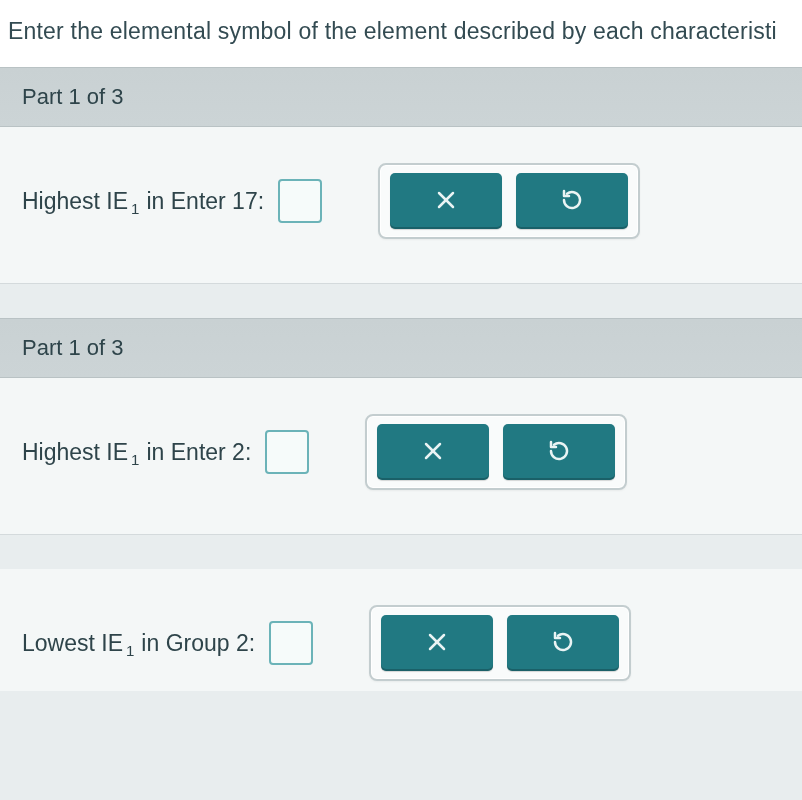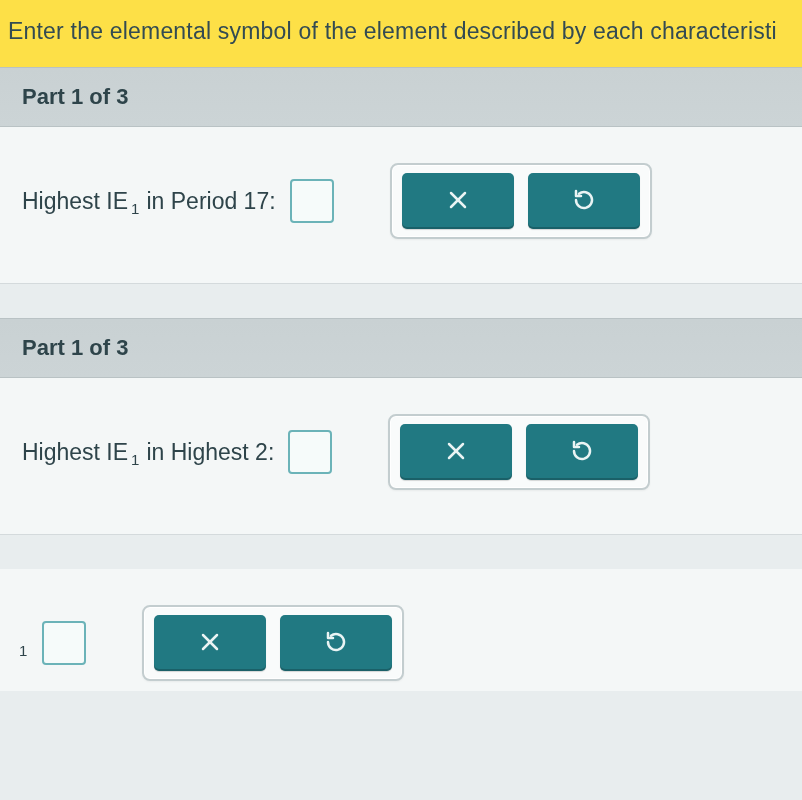--- a/index.html
+++ b/index.html
@@ -8,34 +8,33 @@
     background: #e8edee;
     width: 802px;
     height: 800px;
     overflow: hidden;
     color: #2a3f45;
   }
   .instruction {
     padding: 18px 8px 22px 8px;
     font-size: 23px;
     color: #334b52;
-    background: #fde047;
+    background: #ffffff;
     letter-spacing: 0.2px;
   }
   .part-block {
     margin-bottom: 34px;
   }
   .part-header {
     background: linear-gradient(#c9d1d3, #ccd4d6);
     padding: 16px 22px;
     font-size: 22px;
     color: #2e444a;
     border-top: 1px solid #b9c2c4;
     border-bottom: 1px solid #b9c2c4;
-    font-weight: bold;
   }
   .part-body {
     background: #f4f7f7;
     padding: 36px 22px 44px 22px;
     display: flex;
     align-items: center;
     gap: 10px;
     border-bottom: 1px solid #d4dadc;
   }
   .prompt-line {
@@ -92,21 +91,21 @@
 <body>
 
 <div class="instruction">Enter the elemental symbol of the element described by each characteristi</div>
 
 <div class="part-block">
   <div class="part-header">Part 1 of 3</div>
   <div class="part-body">
     <div class="prompt-line">
       <span>Highest IE</span>
         <span class="subscript">1</span>
-        <span> in Period 17:</span>
+        <span> in Enter 17:</span>
       <input class="answer-input" type="text" value="" style="">
     </div>
     <div class="button-tray">
       <button class="act-btn">
         <span>
           <svg viewBox="0 0 24 24" fill="none">
               <line x1="5" y1="5" x2="19" y2="19" stroke-width="2.5" stroke-linecap="round"></line>
               <line x1="19" y1="5" x2="5" y2="19" stroke-width="2.5" stroke-linecap="round"></line>
             </svg>
         </span>
@@ -122,21 +121,21 @@
     </div>
   </div>
 </div>
 
 <div class="part-block">
   <div class="part-header">Part 1 of 3</div>
   <div class="part-body">
     <div class="prompt-line">
       <span>Highest IE</span>
         <span class="subscript">1</span>
-        <span> in Highest 2:</span>
+        <span> in Enter 2:</span>
       <input class="answer-input" type="text" value="" style="">
     </div>
     <div class="button-tray">
       <button class="act-btn">
         <span>
           <svg viewBox="0 0 24 24" fill="none">
               <line x1="5" y1="5" x2="19" y2="19" stroke-width="2.5" stroke-linecap="round"></line>
               <line x1="19" y1="5" x2="5" y2="19" stroke-width="2.5" stroke-linecap="round"></line>
             </svg>
         </span>
@@ -149,21 +148,23 @@
             </svg>
         </span>
       </button>
     </div>
   </div>
 </div>
 
 <div class="part-block">
   <div class="part-body" style="padding-bottom:10px; border-bottom:none;">
     <div class="prompt-line">
+      <span>Lowest IE</span>
         <span class="subscript">1</span>
+        <span> in Group 2:</span>
       <input class="answer-input" type="text" value="" style="">
     </div>
     <div class="button-tray">
       <button class="act-btn">
         <span>
           <svg viewBox="0 0 24 24" fill="none">
               <line x1="5" y1="5" x2="19" y2="19" stroke-width="2.5" stroke-linecap="round"></line>
               <line x1="19" y1="5" x2="5" y2="19" stroke-width="2.5" stroke-linecap="round"></line>
             </svg>
         </span>

